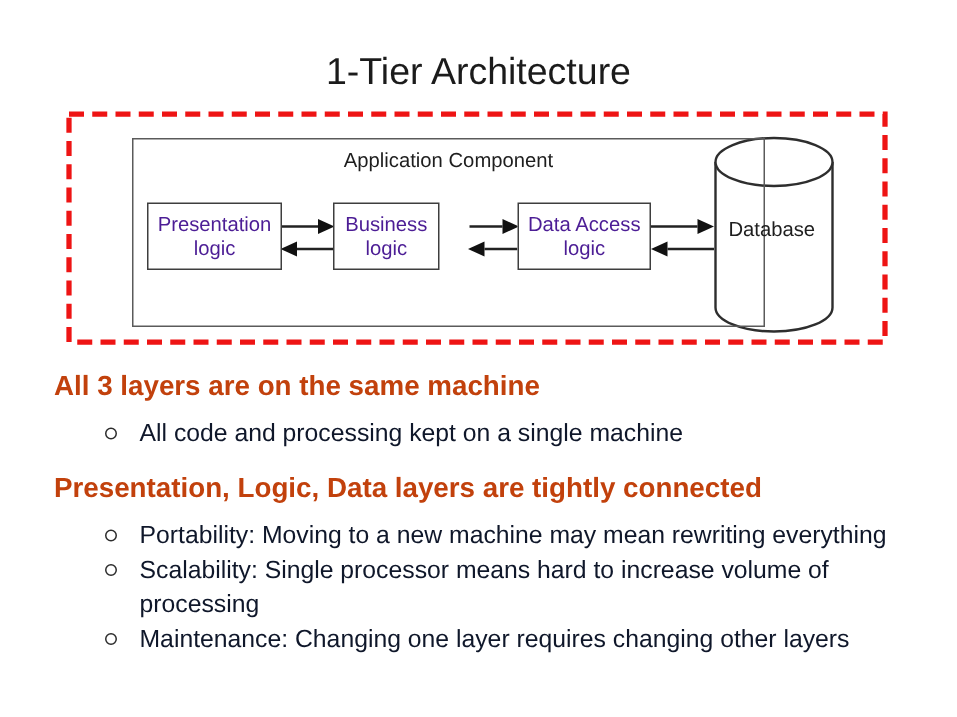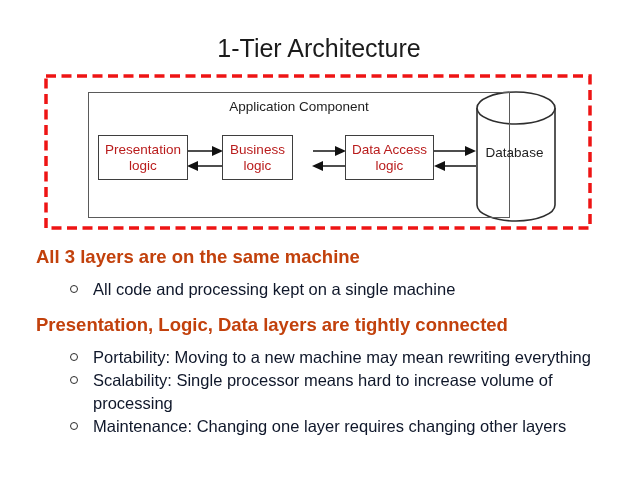--- a/index.html
+++ b/index.html
@@ -47,21 +47,21 @@
     position: absolute;
     width: 90px; height: 45px;
     border: 1.5px solid #3e3e3e;
     background: #ffffff;
     display: flex;
     flex-direction: column;
     justify-content: center;
     align-items: center;
     font-size: 13.5px;
     line-height: 16px;
-    color: #b91c1c;
+    color: #4c1d95;
     text-align: center;
   }
   .logic-box span { display: block; }
   .box-presentation { left: 54px;  top: 61px; }
   .box-business     { left: 178px; top: 61px; width: 71px; }
   .box-dataaccess   { left: 301px; top: 61px; width: 89px; }
   .db-label {
     position: absolute;
     left: 433px; top: 71px; width: 75px;
     text-align: center;

